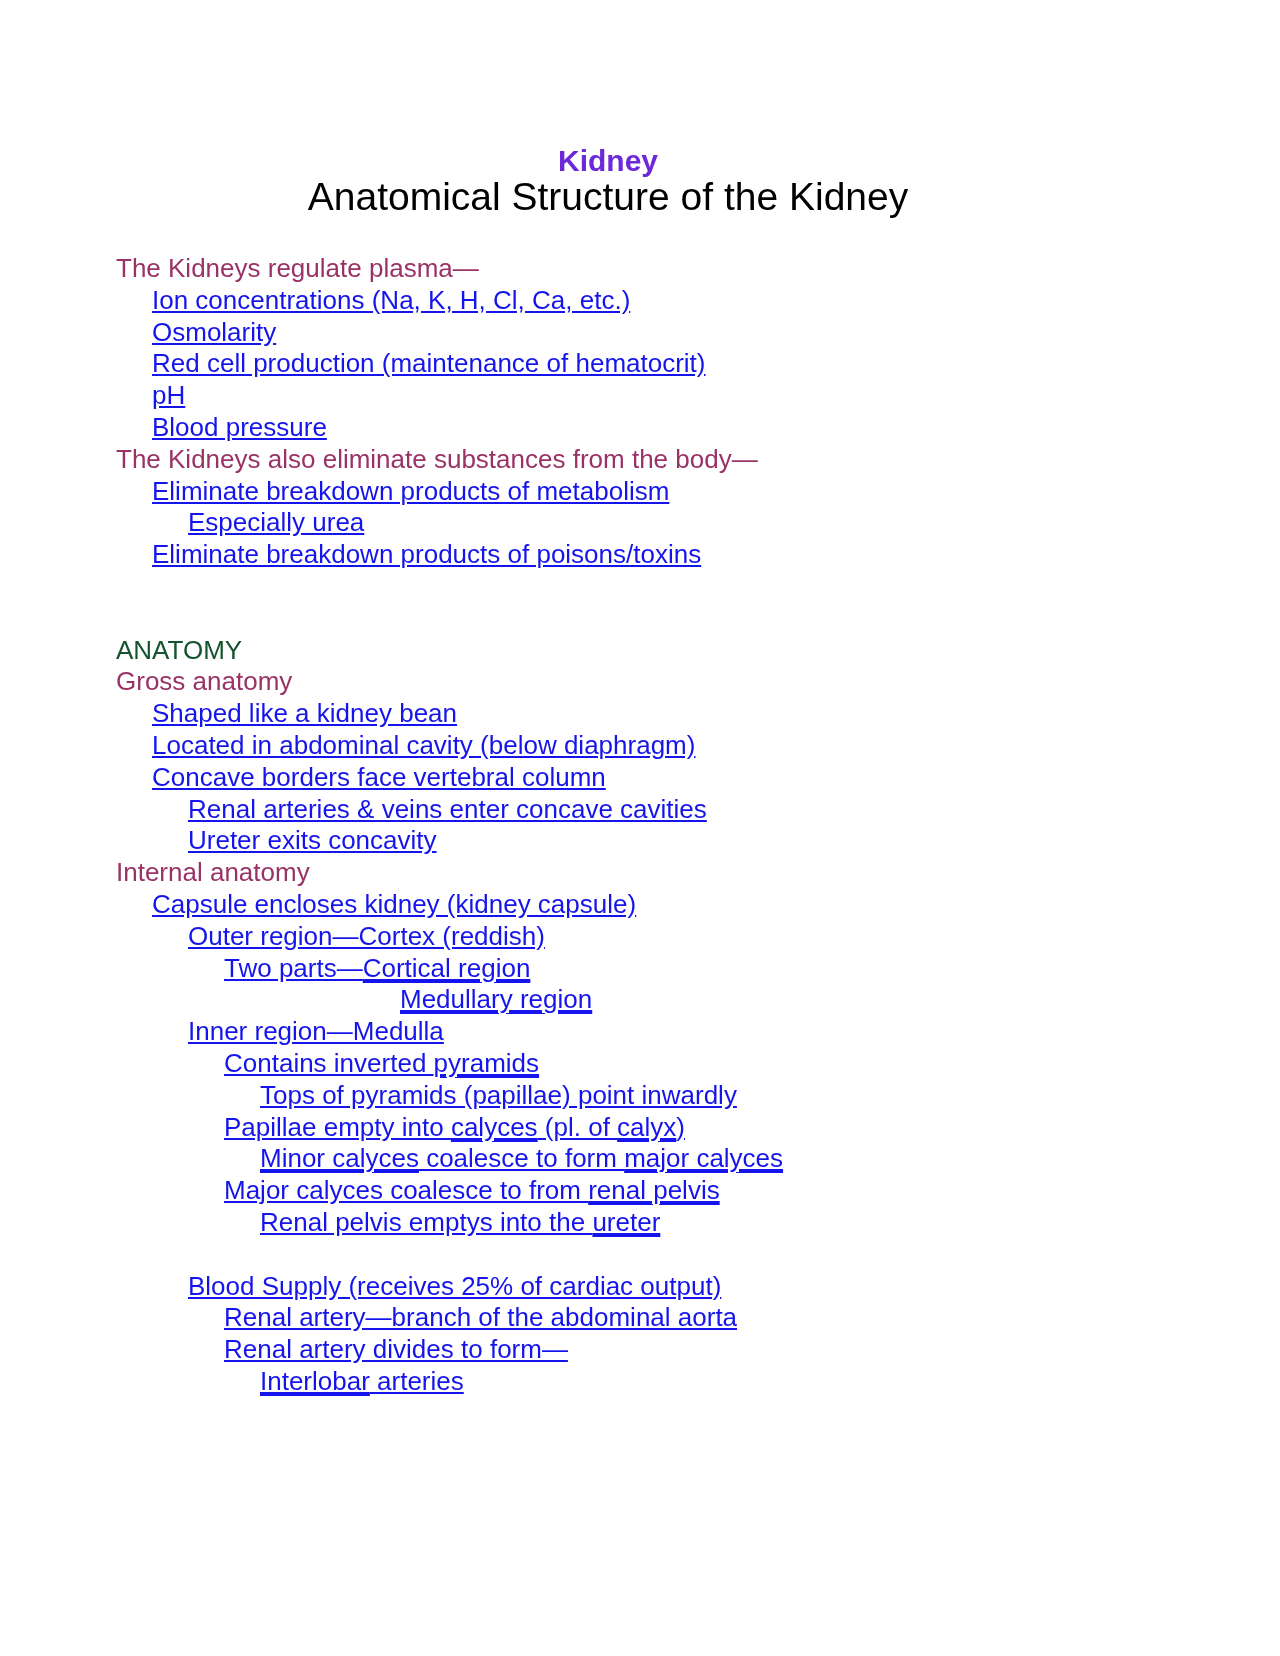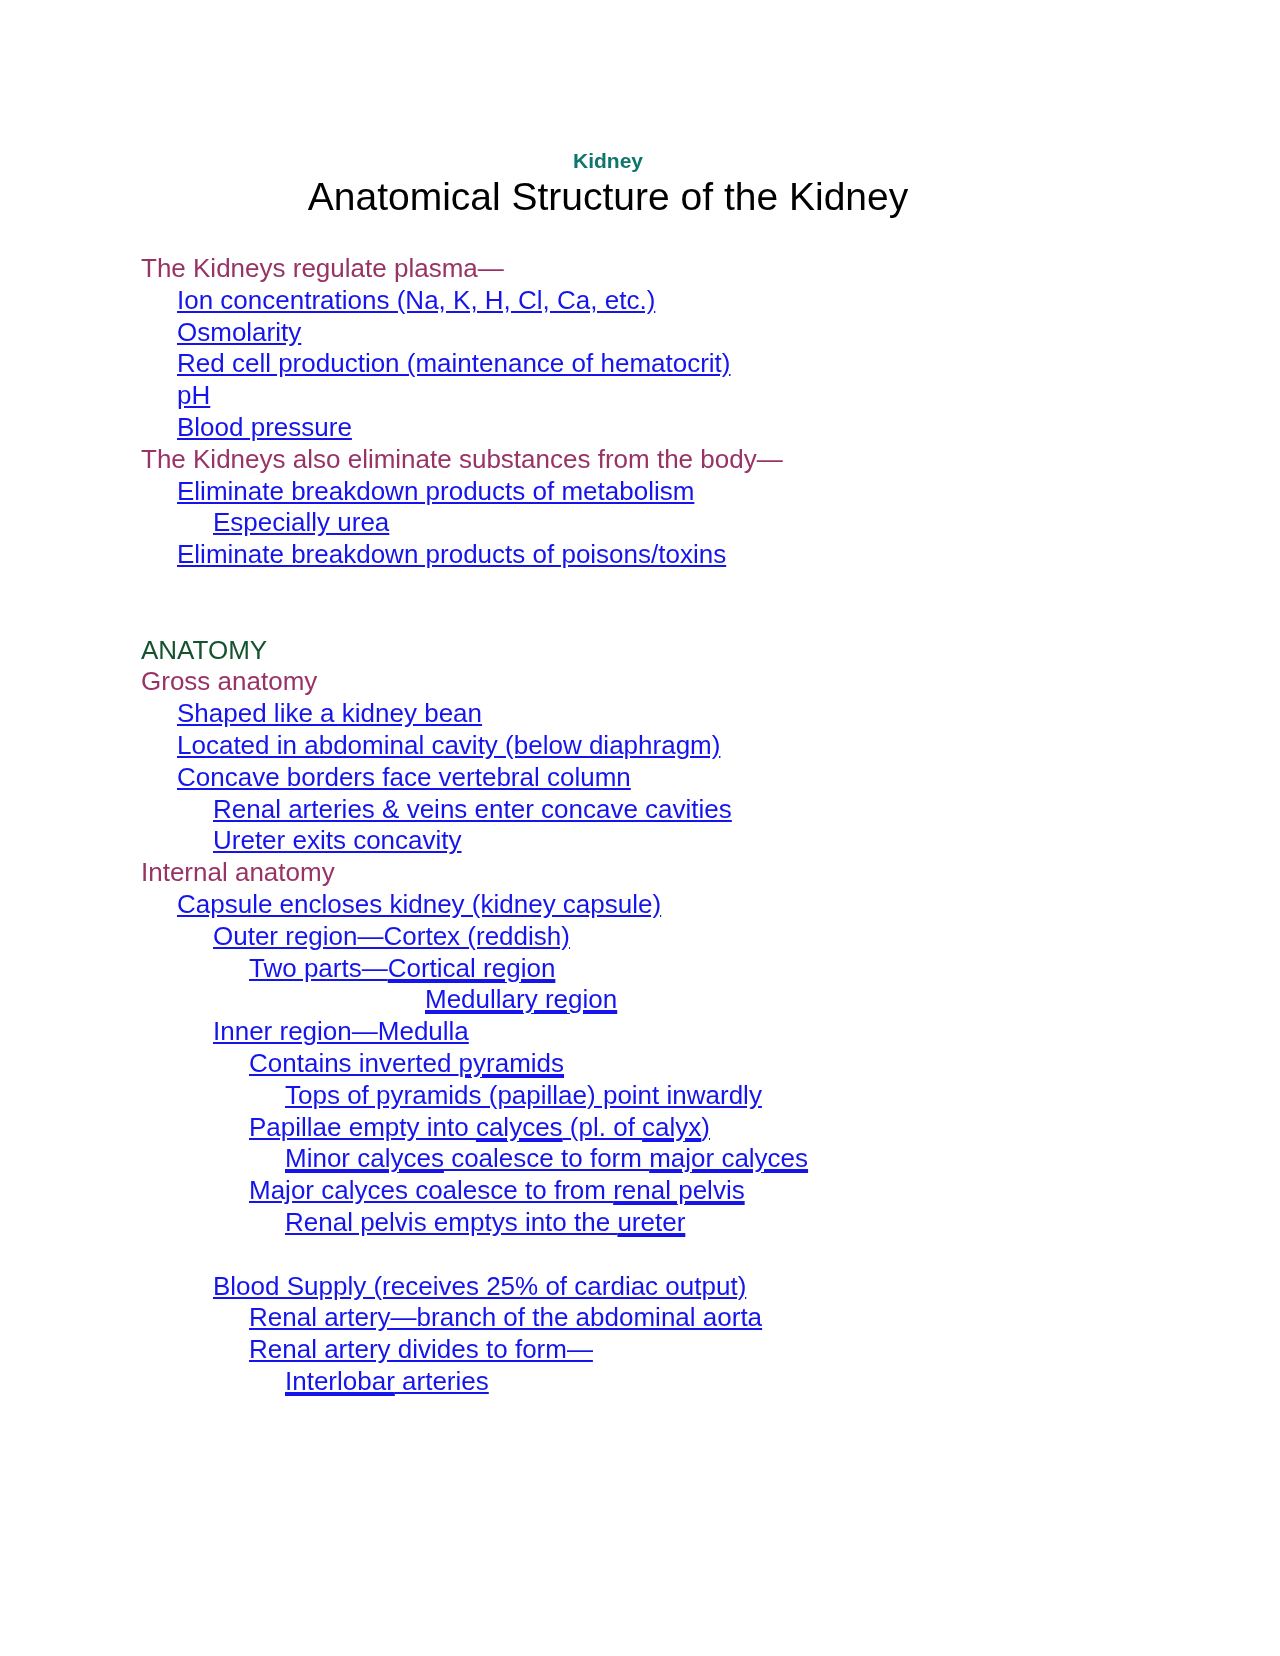--- a/index.html
+++ b/index.html
@@ -23,37 +23,36 @@
     position: absolute;
     left: 116px;
     top: 142px;
     width: 984px;
   }
   .doc-header {
     text-align: center;
     margin-bottom: 38px;
   }
   .doc-title {
-    font-size: 21px;
+    font-size: 30px;
     line-height: 37px;
     font-weight: bold;
-    color: #0f766e;
+    color: #6d28d9;
   }
   .doc-subtitle {
     font-size: 39px;
     line-height: 36px;
     font-weight: normal;
     color: #000000;
     margin: 0;
   }
   .doc-body {
     font-size: 26px;
     line-height: 31.8px;
     white-space: pre;
-    margin-left: 25px;
   }
   .line {
     min-height: 31.8px;
   }
   
   .indent-0 { padding-left: 0; }
   .indent-1 { padding-left: 36px; }
   .indent-2 { padding-left: 72px; }
   .indent-3 { padding-left: 108px; }
   .indent-4 { padding-left: 144px; }

